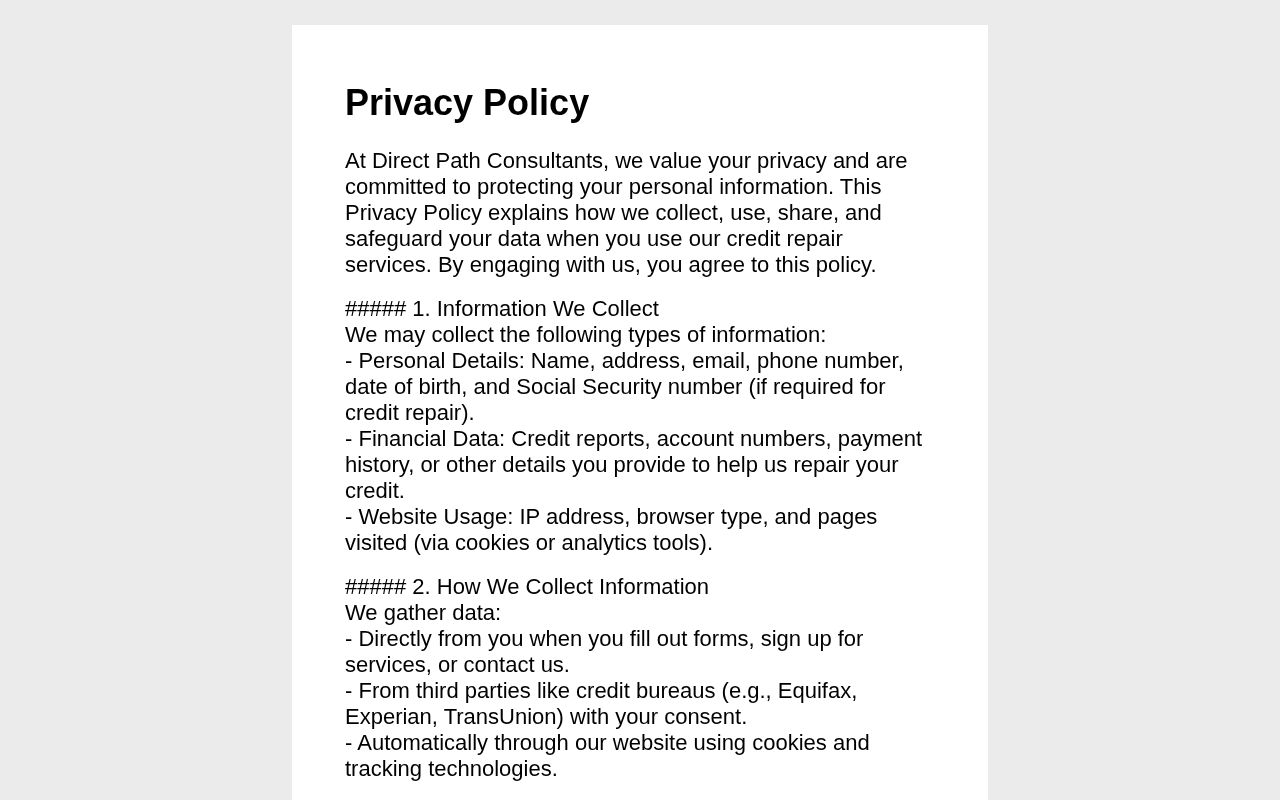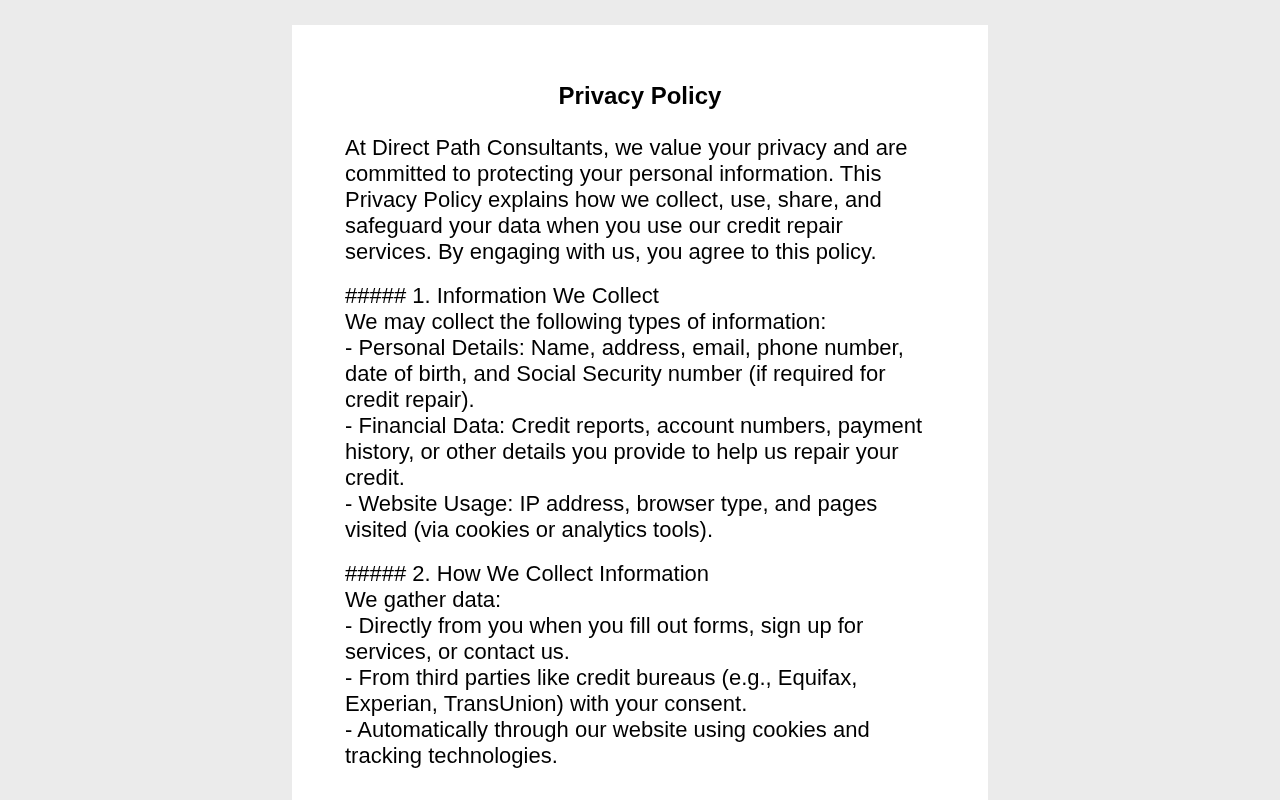--- a/index.html
+++ b/index.html
@@ -17,24 +17,24 @@
   }
   .card {
     box-sizing: border-box;
     width: 696px;
     margin: 25px auto 0 auto;
     background: #ffffff;
     padding: 57px 53px 10px 53px;
     min-height: 775px;
   }
   h1.doc-title {
-    font-size: 24px;
+    font-size: 36px;
     line-height: 1.15;
     font-weight: bold;
-    text-align: center;
+    text-align: left;
     margin: 0 0 25px 0;
   }
   p.doc-para {
     font-size: 22px;
     line-height: 26px;
     margin: 0 0 18px 0;
     white-space: pre-line;
   }
 </style>
 </head>

